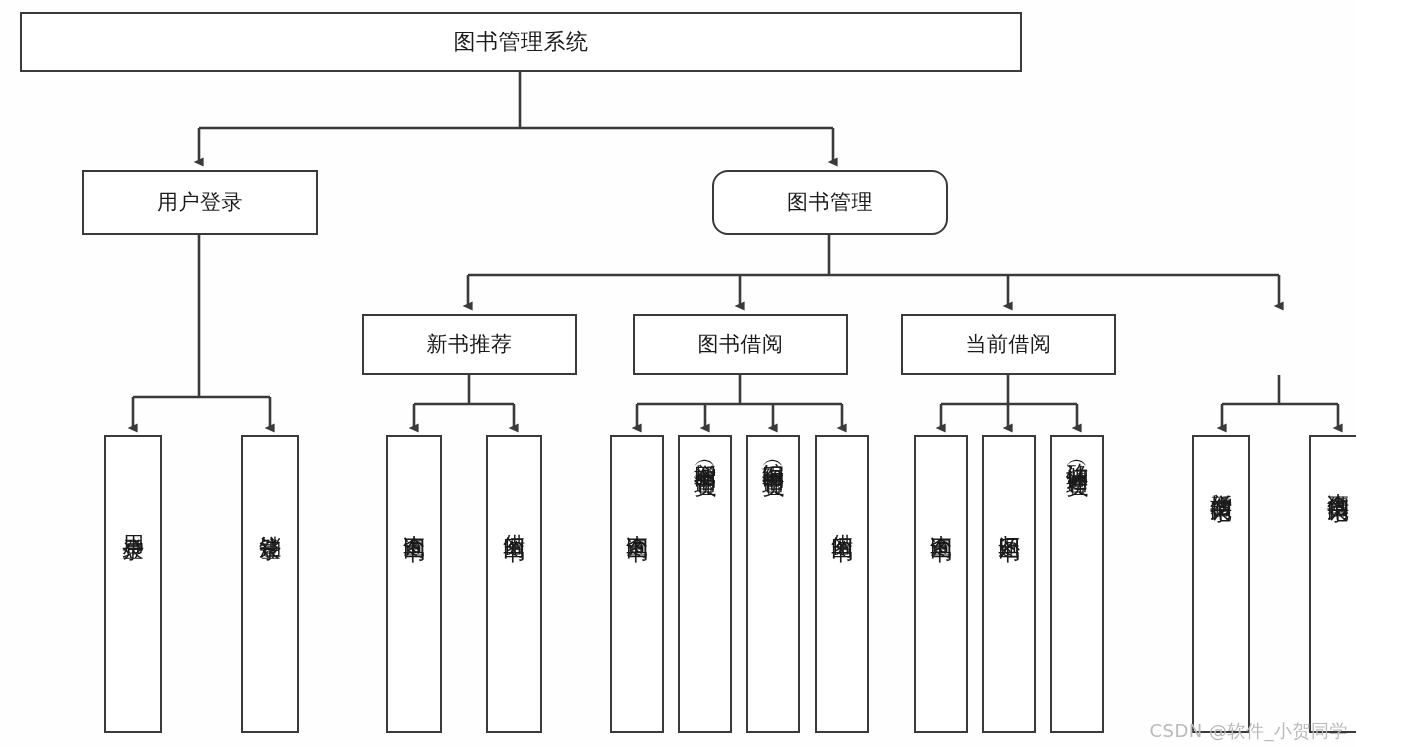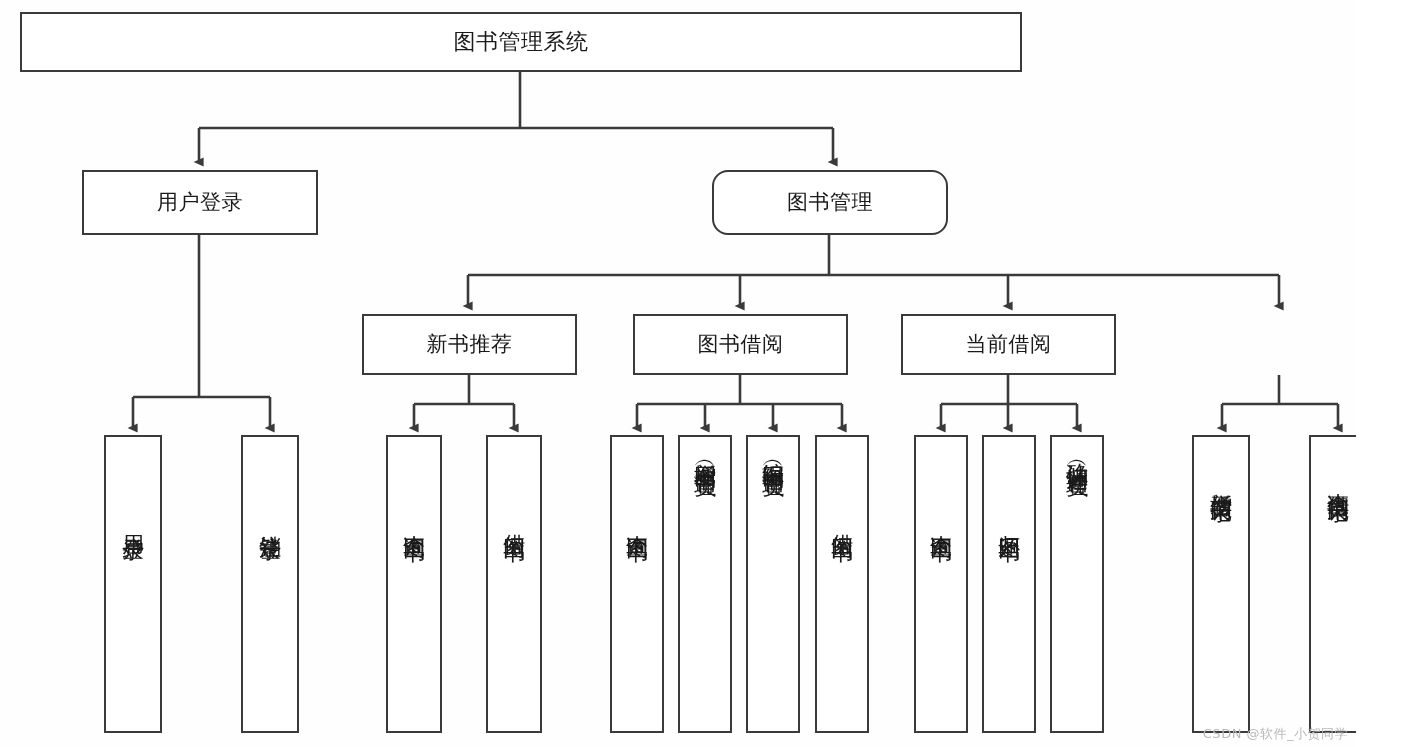--- a/index.html
+++ b/index.html
@@ -67,21 +67,21 @@
     white-space: nowrap;
   }
   .node.vert.short .node-label { margin-top: 80px; }
   .node.vert.mid   .node-label { margin-top: 38px; }
   .node.vert.tall  .node-label { margin-top: 8px; }
 
   #watermark {
     position: absolute;
     right: 8px;
     bottom: 4px;
-    font-size: 13px;
+    font-size: 18px;
     color: #b9b9b9;
     letter-spacing: 0.5px;
     z-index: 5;
     white-space: nowrap;
     font-family: "DejaVu Sans", "Liberation Sans", sans-serif;
   }
 </style>
 </head>
 <body>
 

